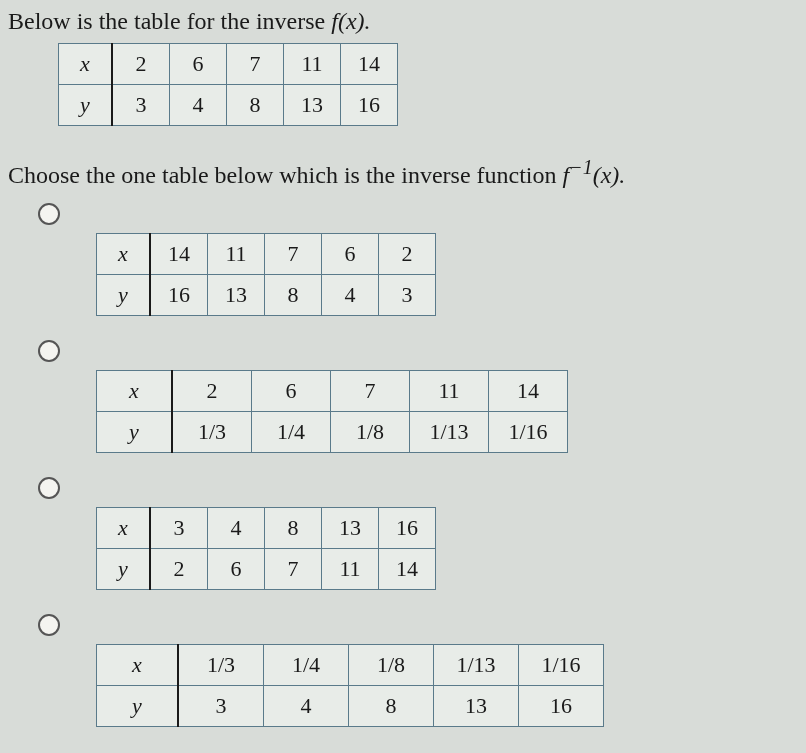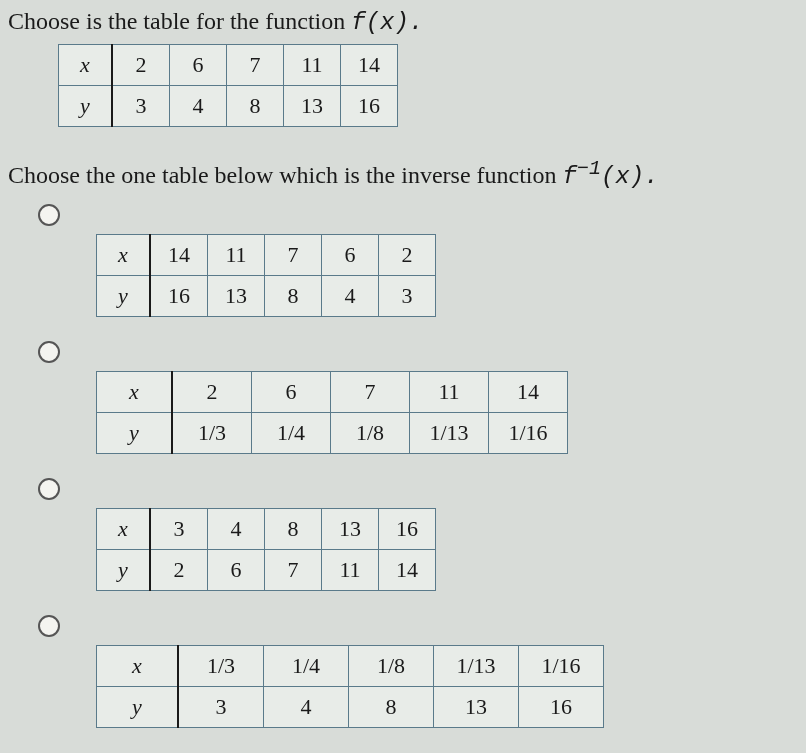--- a/index.html
+++ b/index.html
@@ -12,21 +12,21 @@
       font-size: 22px;
       color: #1a1a1a;
     }
     .prompt-text {
       font-size: 24px;
       margin-bottom: 8px;
       font-weight: 500;
     }
     .math-var {
       font-style: italic;
-      font-family: Liberation Mono, monospace;
+      font-family: Liberation Serif, serif;
     }
     table.data-table {
       border-collapse: collapse;
       margin-left: 50px;
       margin-bottom: 30px;
       background: #e8ece8;
     }
     table.data-table td {
       border: 1px solid #5a7a8a;
       padding: 4px 12px;
@@ -73,21 +73,21 @@
       min-width: 54px;
     }
     table.wider td {
       min-width: 60px;
     }
   </style>
 </head>
 <body>
 
 <div class="prompt-text">
-  <span>Choose is the table for the function </span><span class="math-var">f(x).</span>
+  <span>Below is the table for the inverse </span><span class="math-var">f(x).</span>
 </div>
 
 <table class="data-table">
   <tbody>
       <tr>
     <td class="row-header">x</td>
     <td>2</td>
     <td>6</td>
     <td>7</td>
     <td>11</td>

